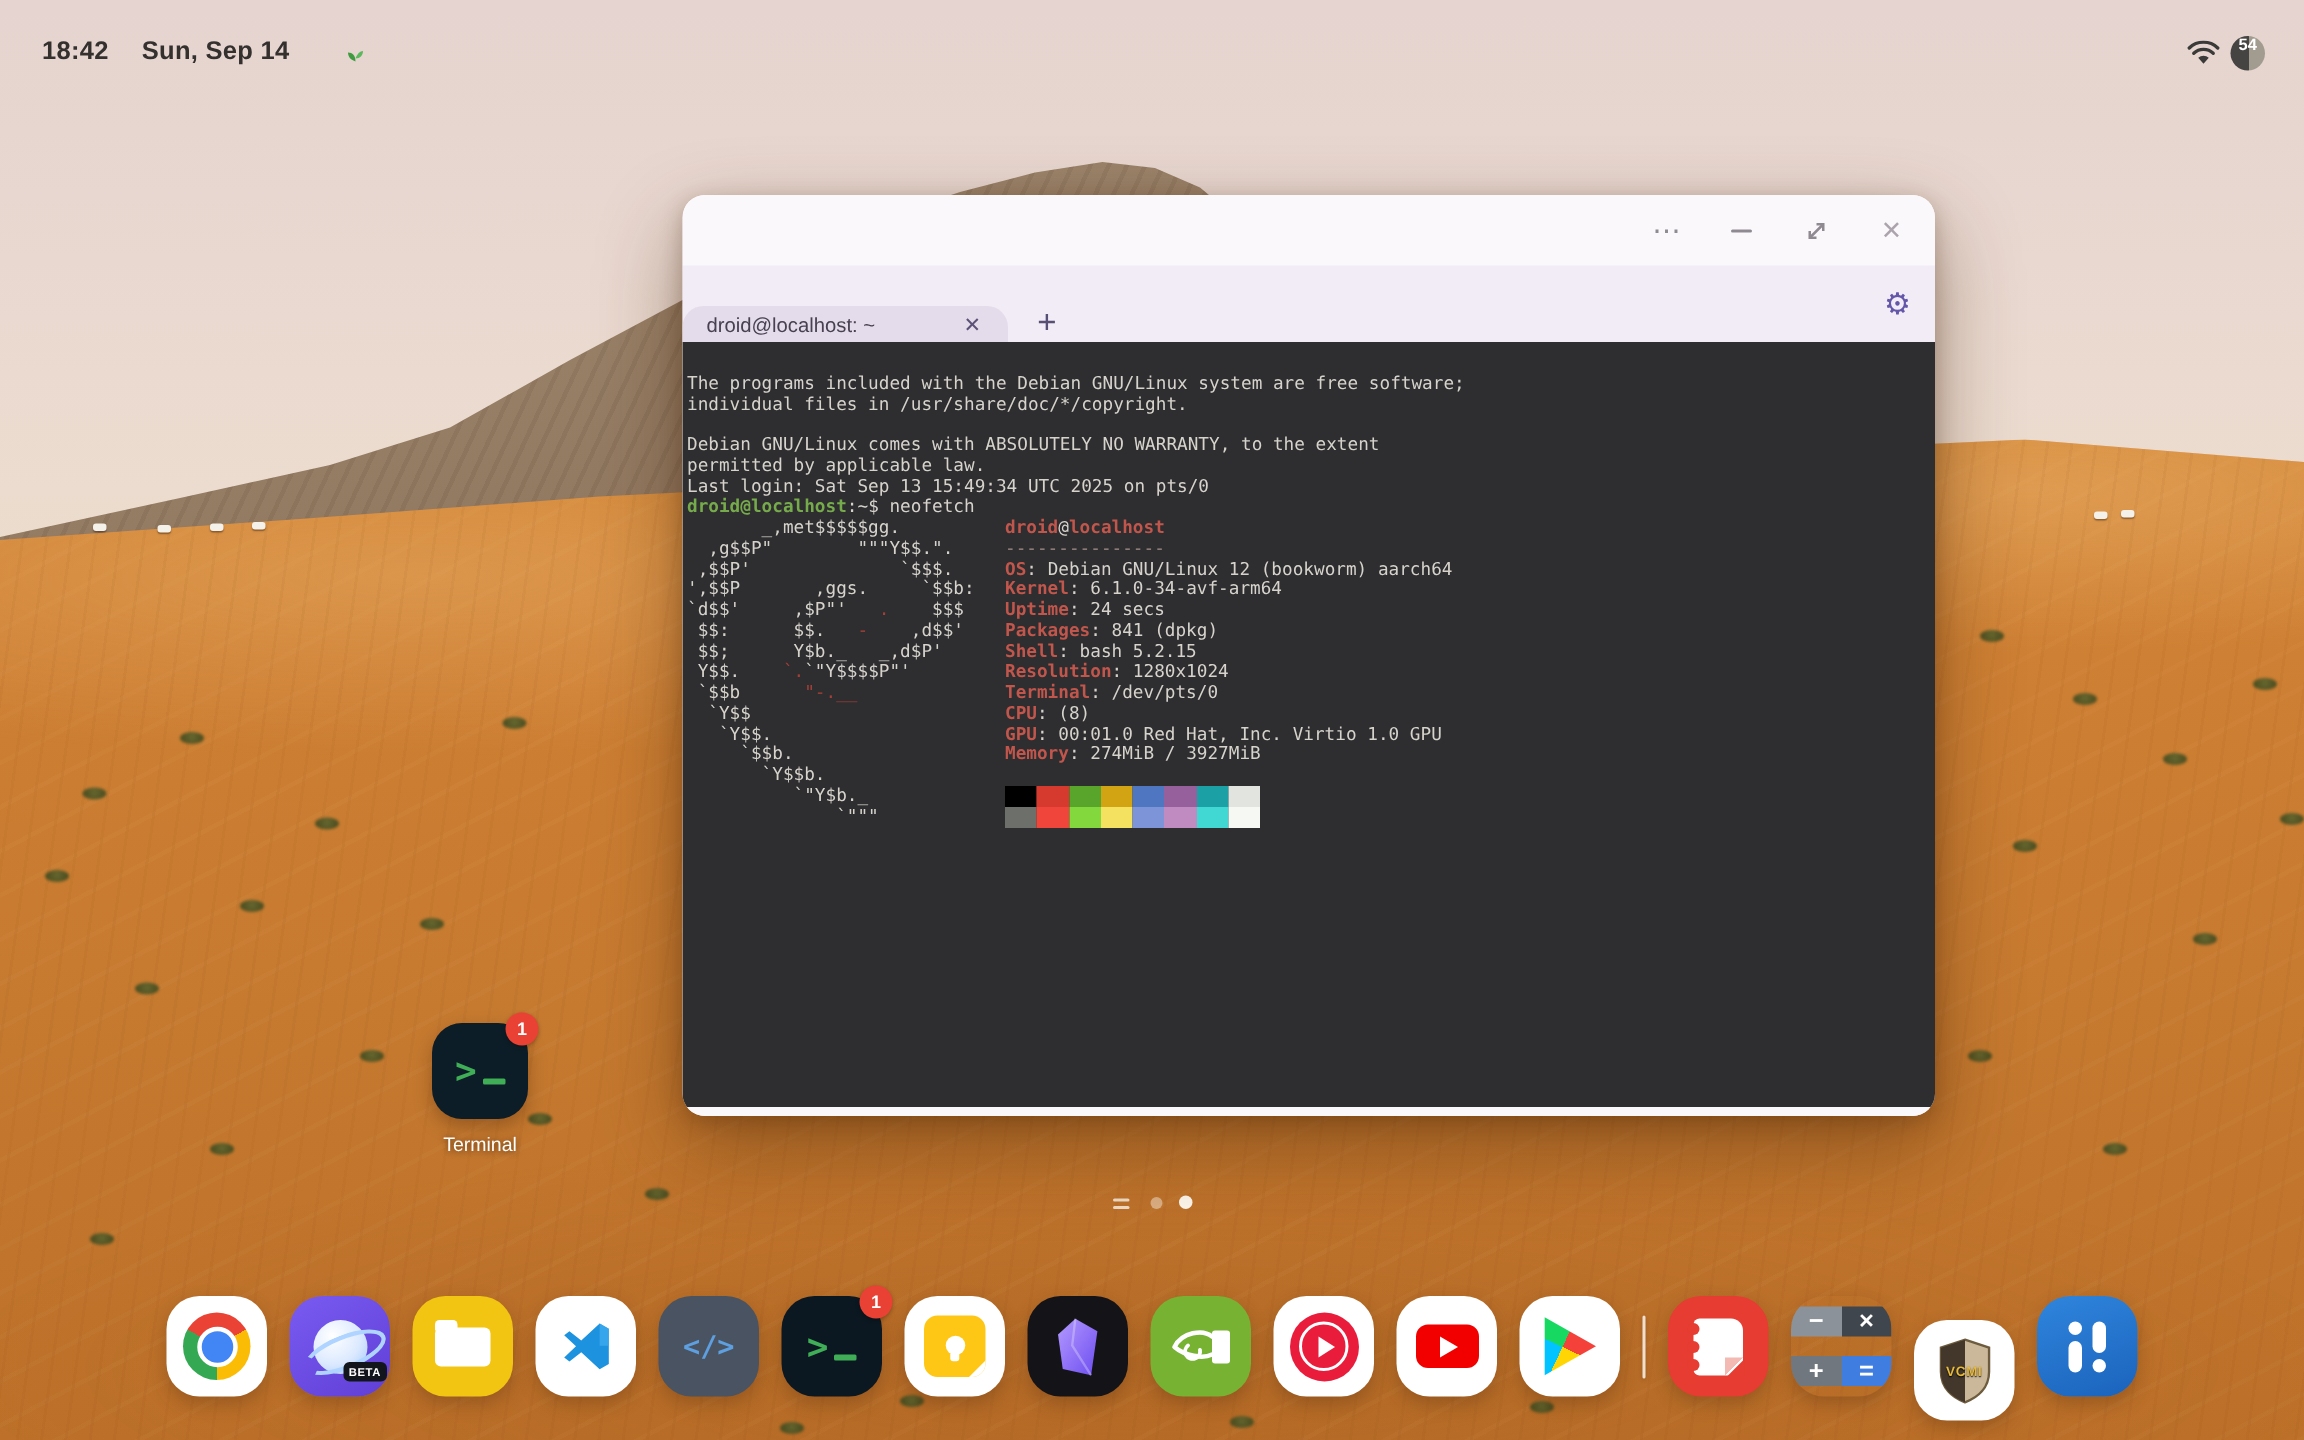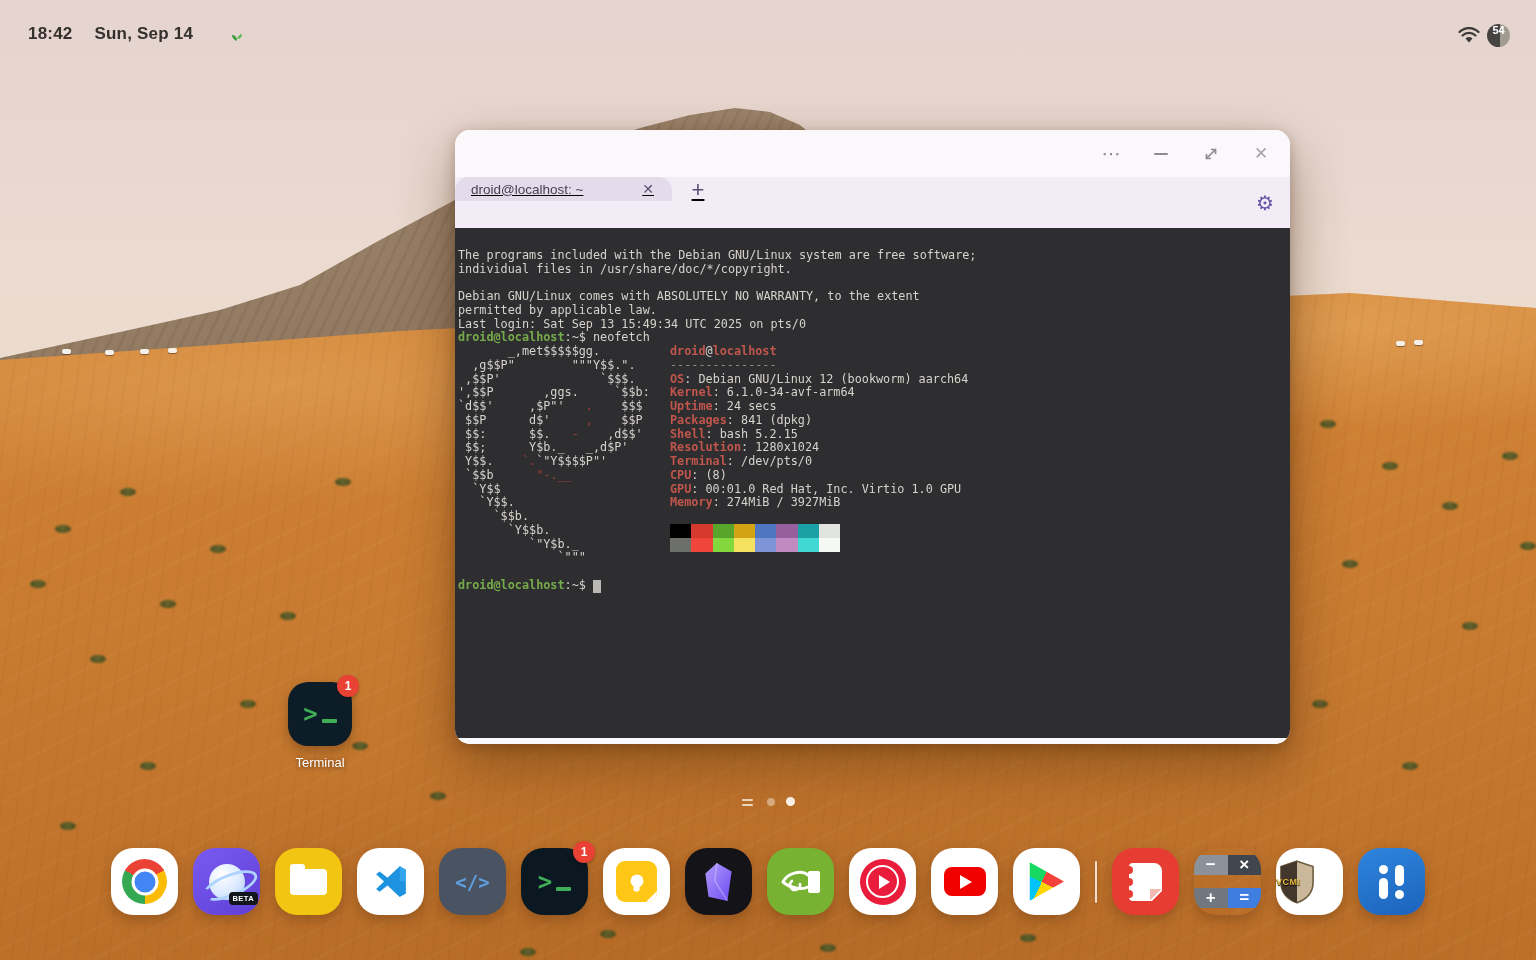--- a/index.html
+++ b/index.html
@@ -46,21 +46,21 @@
   
   .window { position:absolute; left:455px; top:130px; width:835px; height:614px; border-radius:15px;
     background:#fbf8fc; overflow:hidden; display:flex; flex-direction:column;
     box-shadow:0 22px 55px rgba(70,35,10,.42), 0 4px 14px rgba(70,35,10,.28); z-index:4; }
   .titlebar { height:47px; position:relative; background:#fbf8fc; }
   .win-controls { position:absolute; right:18px; top:0; height:47px; display:flex; align-items:center; gap:28px; }
   .wc { width:22px; height:22px; display:flex; align-items:center; justify-content:center;
     color:#8f8a92; font-size:19px; cursor:default; }
   .wc.close { color:#aba4ac; font-size:17px; }
   .min-bar { width:14px; height:2px; background:#8f8a92; border-radius:1px; }
-  .tabbar { height:51px; background:#f1ecf5; display:flex; align-items:flex-start; position:relative;text-decoration:underline; }
+  .tabbar { height:51px; background:#f1ecf5; display:flex; align-items:flex-end; position:relative; }
   .tab { width:217px; background:#e4dcea; border-radius:14px 14px 0 0; display:flex; align-items:center;
     padding:0 10px 0 16px; }
   .tab-title { flex:1; font-size:13.5px; color:#474152; white-space:nowrap; overflow:hidden; }
   .tab-close { color:#5c5278; font-size:14px; padding:4px 8px; }
   .newtab { width:52px; display:flex; align-items:center; justify-content:center;
     color:#584f75; font-size:22px; font-weight:400; }
   .gear { position:absolute; right:16px; top:0; height:51px; display:flex; align-items:center;
     color:#6456a8; font-size:20px; }
   .term { flex:1; background:#2e2d2f; padding:7px 0 0 3px; position:relative; overflow:hidden; }
   .win-bottom { height:6px; background:#fbf8fc; }
@@ -162,21 +162,21 @@
   .snote i:nth-child(1){ top:3px; } .snote i:nth-child(2){ top:15px; } .snote i:nth-child(3){ top:27px; }
   .snote::after { content:""; position:absolute; right:-1px; bottom:-1px; width:0; height:0;
     border-left:12px solid transparent; border-bottom:12px solid #e63c31; }
   .snote::before { content:""; position:absolute; right:0; bottom:0; width:12px; height:12px;
     background:linear-gradient(315deg,transparent 50%,#f3b9b3 50%); }
   
   .app.calc { overflow:hidden; display:grid; grid-template-columns:1fr 1fr; grid-template-rows:1fr 1fr; }
   .calc-q { display:flex; align-items:center; justify-content:center; color:#fff; font-size:17px; font-weight:700; }
   .cq-tl { background:#8b9299; } .cq-tr { background:#3f464d; } .cq-bl { background:#70777e; } .cq-br { background:#3f7de0; }
   
-  .vcmi-wrap { position:relative; display:flex; align-items:center; justify-content:flex-start; }
+  .vcmi-wrap { position:relative; display:flex; align-items:center; justify-content:center;margin-top:32px; }
   .vcmi-label { position:absolute; color:#e7b93c; font-size:9px; font-weight:700; letter-spacing:.5px;
     text-shadow:0 1px 1px #000; }
   
   .app.iapp { background:linear-gradient(160deg,#2f85dc,#1b63bd); }
   .iglyph { display:flex; gap:7px; align-items:stretch; height:34px; }
   .iglyph .col { display:flex; flex-direction:column; justify-content:space-between; align-items:center; }
   .iglyph .bar { width:9px; height:21px; background:#fff; border-radius:4.5px; }
   .iglyph .pt { width:9px; height:9px; background:#fff; border-radius:50%; }
 </style>
 </head>
@@ -281,21 +281,20 @@
           <div class="line"><span class="c-fg">Last login: Sat Sep 13 15:49:34 UTC 2025 on pts/0</span></div>
           <div class="line"><span class="c-green">droid@localhost</span><span class="c-fg">:~$ neofetch</span></div>
         </div>
       <div class="neofetch">
         <div id="term-art">
             <div class="line"><span class="c-fg">       _,met$$$$$gg.</span></div>
             <div class="line"><span class="c-fg">  ,g$$P"        """Y$$.".</span></div>
             <div class="line"><span class="c-fg"> ,$$P'              `$$$.</span></div>
             <div class="line"><span class="c-fg">',$$P       ,ggs.     `$$b:</span></div>
             <div class="line"><span class="c-fg">`d$$'     ,$P"'   </span><span class="c-artred">.</span><span class="c-fg">    $$$</span></div>
-            <div class="line"><span class="c-fg"> $$P      d$'     </span><span class="c-artred">,</span><span class="c-fg">    $$P</span></div>
             <div class="line"><span class="c-fg"> $$:      $$.   </span><span class="c-artred">-</span><span class="c-fg">    ,d$$'</span></div>
             <div class="line"><span class="c-fg"> $$;      Y$b._   _,d$P'</span></div>
             <div class="line"><span class="c-fg"> Y$$.    </span><span class="c-artred">`.</span><span class="c-fg">`"Y$$$$P"'</span></div>
             <div class="line"><span class="c-fg"> `$$b      </span><span class="c-artred">"-.__</span></div>
             <div class="line"><span class="c-fg">  `Y$$</span></div>
             <div class="line"><span class="c-fg">   `Y$$.</span></div>
             <div class="line"><span class="c-fg">     `$$b.</span></div>
             <div class="line"><span class="c-fg">       `Y$$b.</span></div>
             <div class="line"><span class="c-fg">          `"Y$b._</span></div>
             <div class="line"><span class="c-fg">              `"""</span></div>
@@ -332,26 +331,20 @@
                 <span class="sw" style="background: rgb(131, 216, 62);"></span>
                 <span class="sw" style="background: rgb(245, 225, 96);"></span>
                 <span class="sw" style="background: rgb(125, 149, 216);"></span>
                 <span class="sw" style="background: rgb(191, 139, 192);"></span>
                 <span class="sw" style="background: rgb(65, 215, 210);"></span>
                 <span class="sw" style="background: rgb(246, 248, 243);"></span>
               </div>
             </div>
         </div>
       </div>
-      <div class="promptline">
-        <div id="term-prompt">
-            <div class="line"><span class="c-green">droid@localhost</span><span class="c-fg">:~$ </span></div>
-          </div>
-        <span class="cursor"></span>
-      </div>
     </div>
     <div class="win-bottom"></div>
   </div>
 
   <div class="desk-icon">
     <div class="term-tile">
       <div class="term-glyph">
         <span class="term-gt">&gt;</span>
           <span class="term-us"></span>
       </div>

